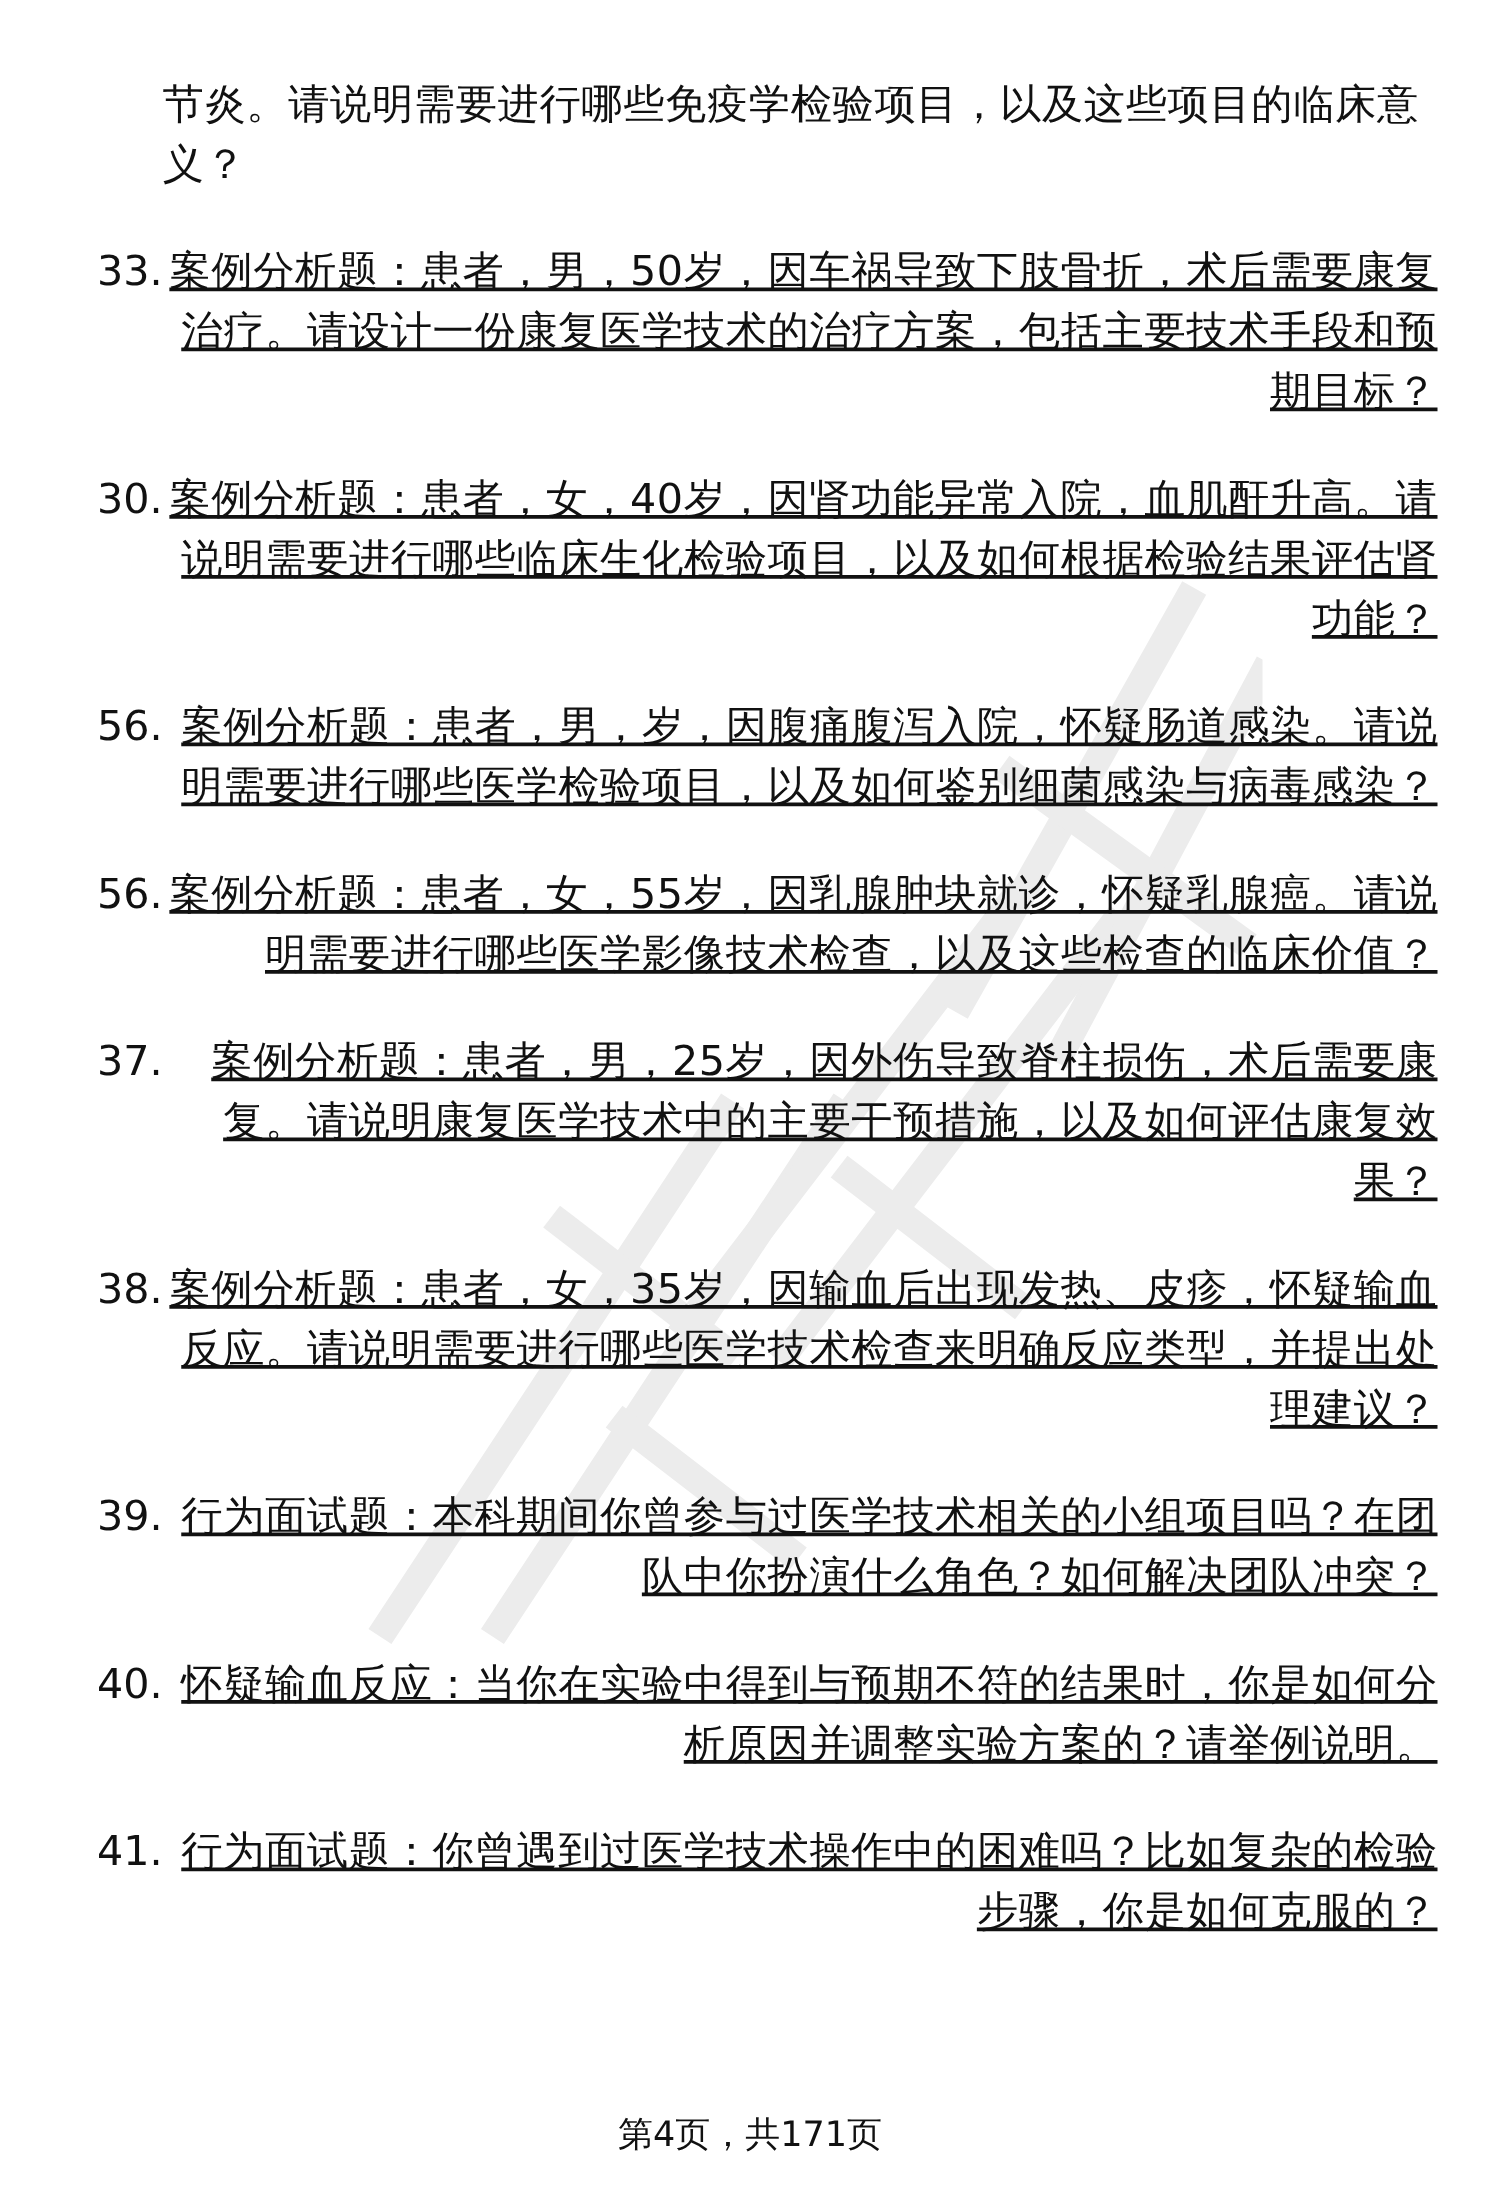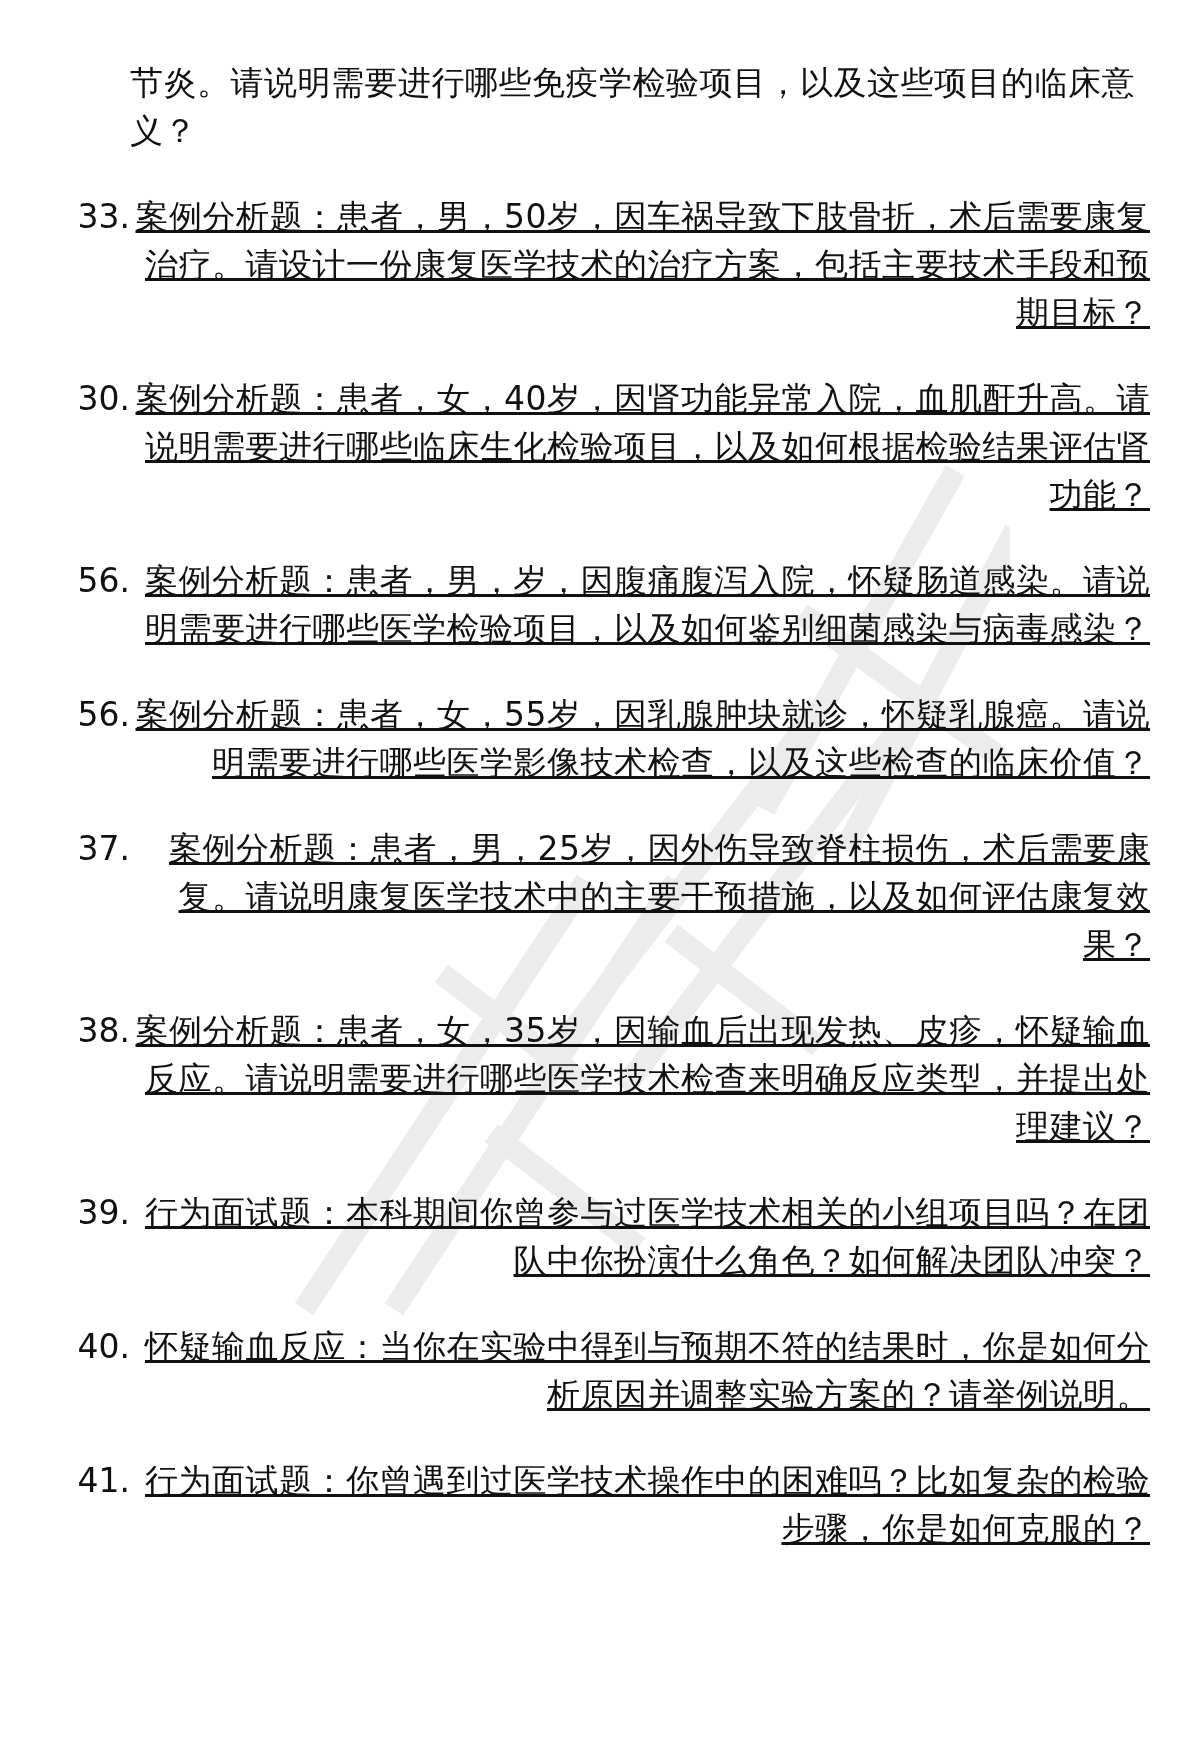--- a/index.html
+++ b/index.html
@@ -127,13 +127,14 @@
     <div class="item">
       <span class="item-num">40.</span>
       <span class="item-text">怀疑输血反应：当你在实验中得到与预期不符的结果时，你是如何分析原因并调整实验方案的？请举例说明。</span>
     </div>
     <div class="item">
       <span class="item-num">41.</span>
       <span class="item-text">行为面试题：你曾遇到过医学技术操作中的困难吗？比如复杂的检验步骤，你是如何克服的？</span>
     </div>
   </div>
 
+  <div class="footer">第4页，共171页</div>
 </div>
 
 </body></html>

